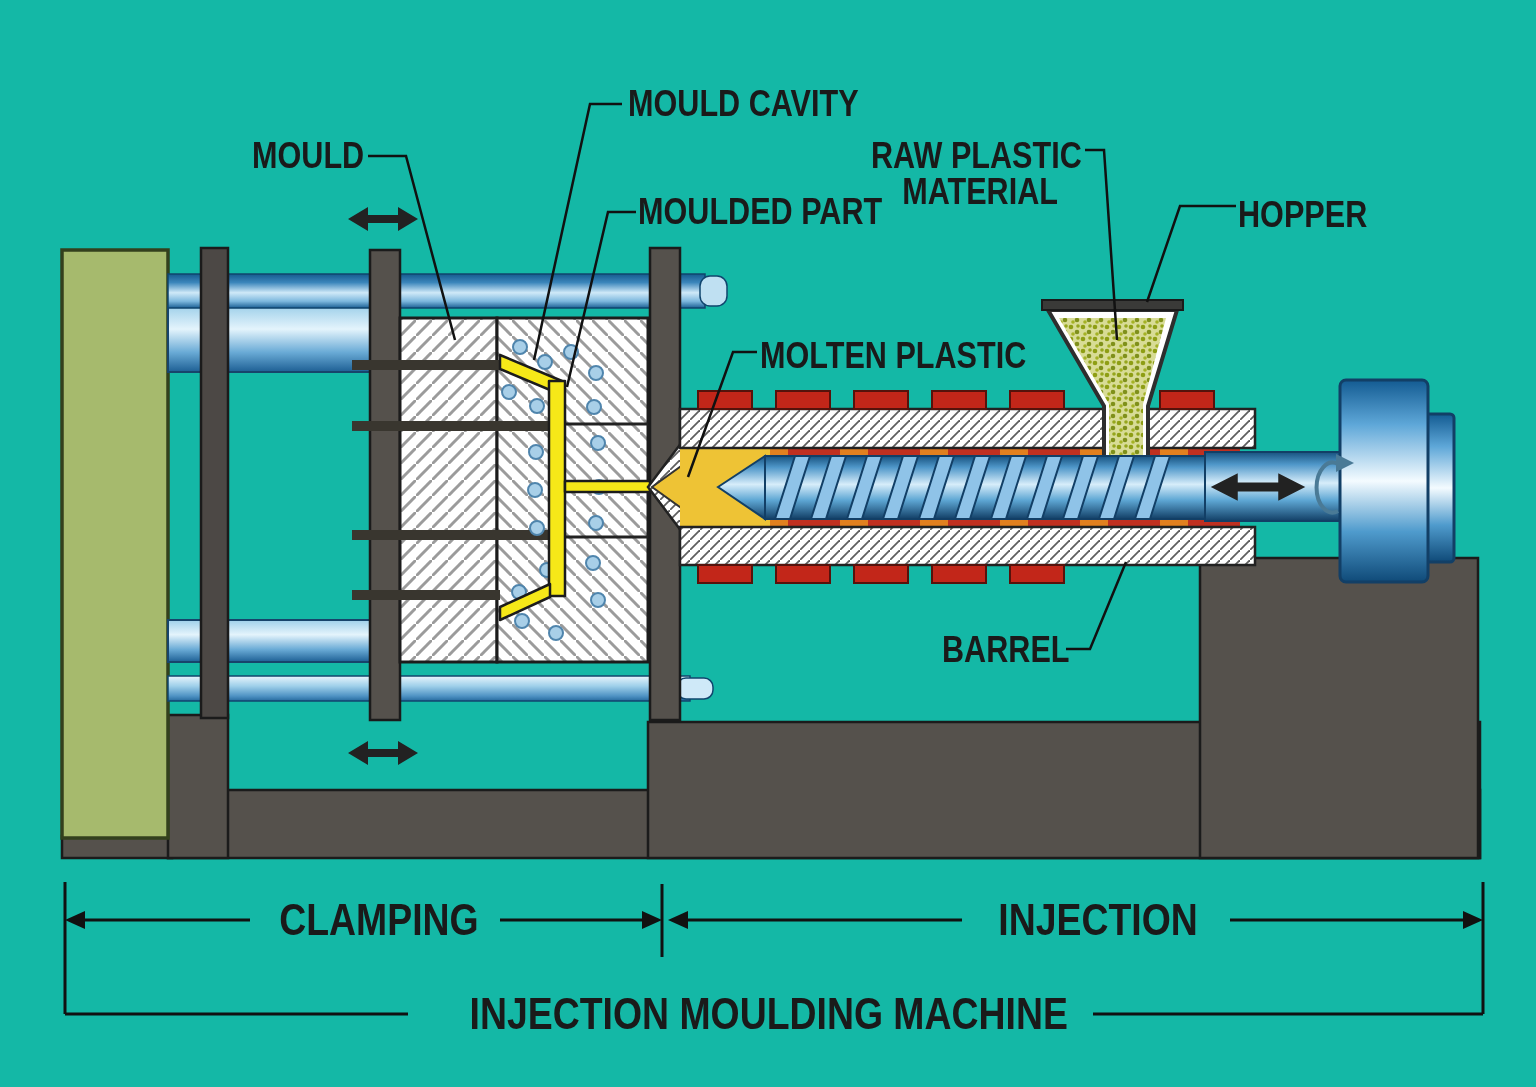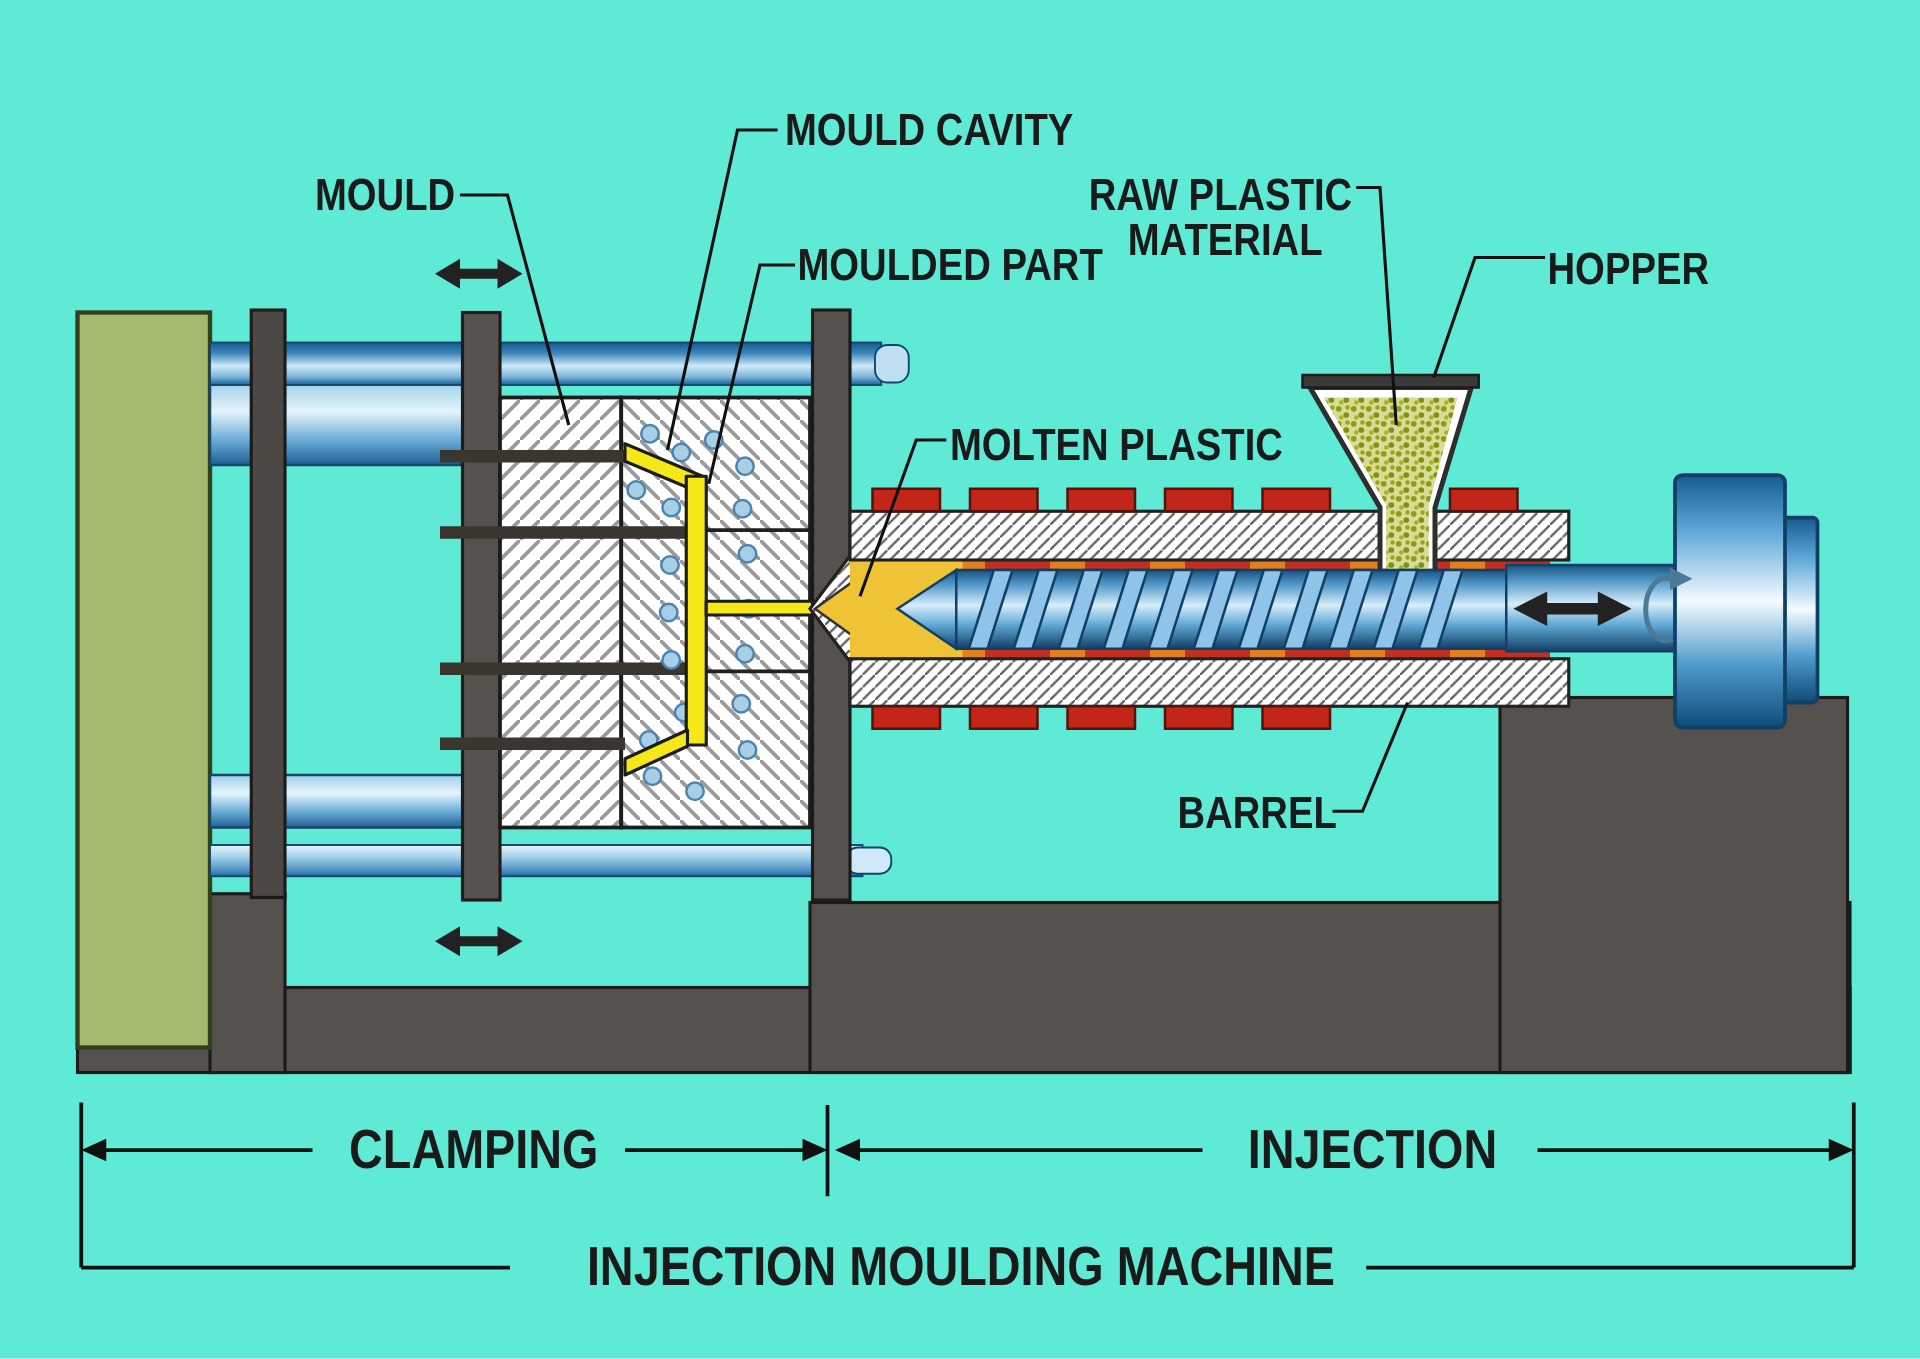--- a/index.html
+++ b/index.html
@@ -1,16 +1,16 @@
 <!DOCTYPE html>
 <html><head>
 <meta charset="utf-8">
 <style>
   html,body{margin:0;padding:0;background:#fff;}
-  .stage{position:relative;width:1536px;height:1087px;background:#5eead4;overflow:hidden;
+  .stage{position:relative;width:1536px;height:1087px;background:#14b8a6;overflow:hidden;
          font-family:"Liberation Sans",sans-serif;}
   .stage svg{position:absolute;left:0;top:0;}
   .lbl{position:absolute;font-weight:bold;color:#1a1a1a;white-space:nowrap;
        font-size:36px;line-height:36px;transform:scaleX(.85);transform-origin:left center;}
   .lbl.right{text-align:right;transform-origin:right center;}
   .lbl.dim{font-size:44px;line-height:44px;text-align:center;transform-origin:center center;}
   #lbl-mould-cavity{left:628px;top:86px;}
   #lbl-mould{left:252px;top:138px;}
   #lbl-moulded-part{left:638px;top:194px;}
   #lbl-raw-plastic{left:838px;top:138px;width:220px;}

